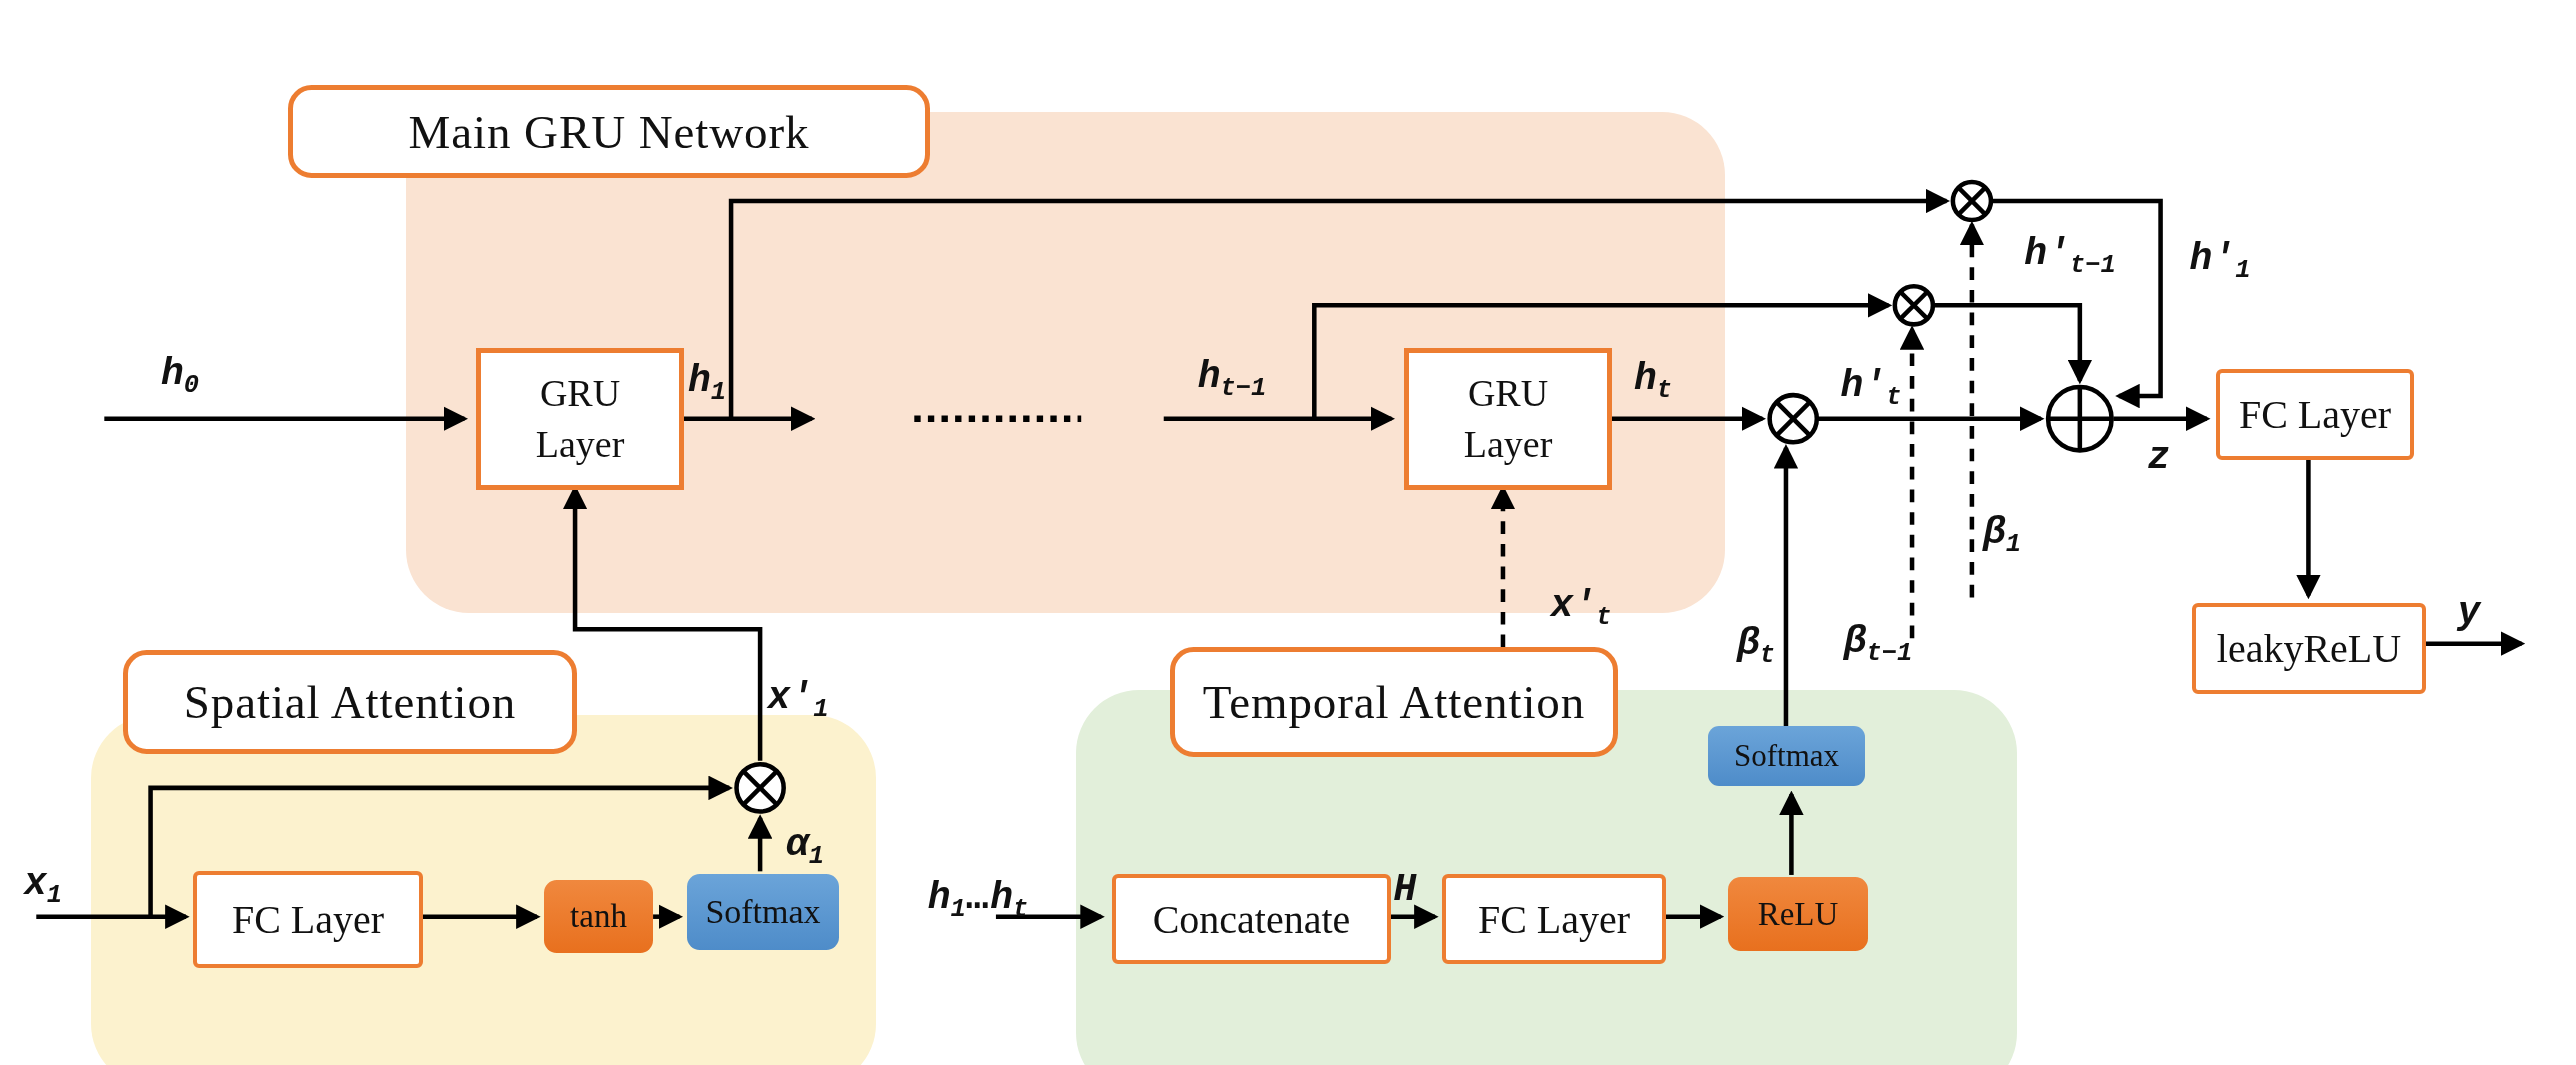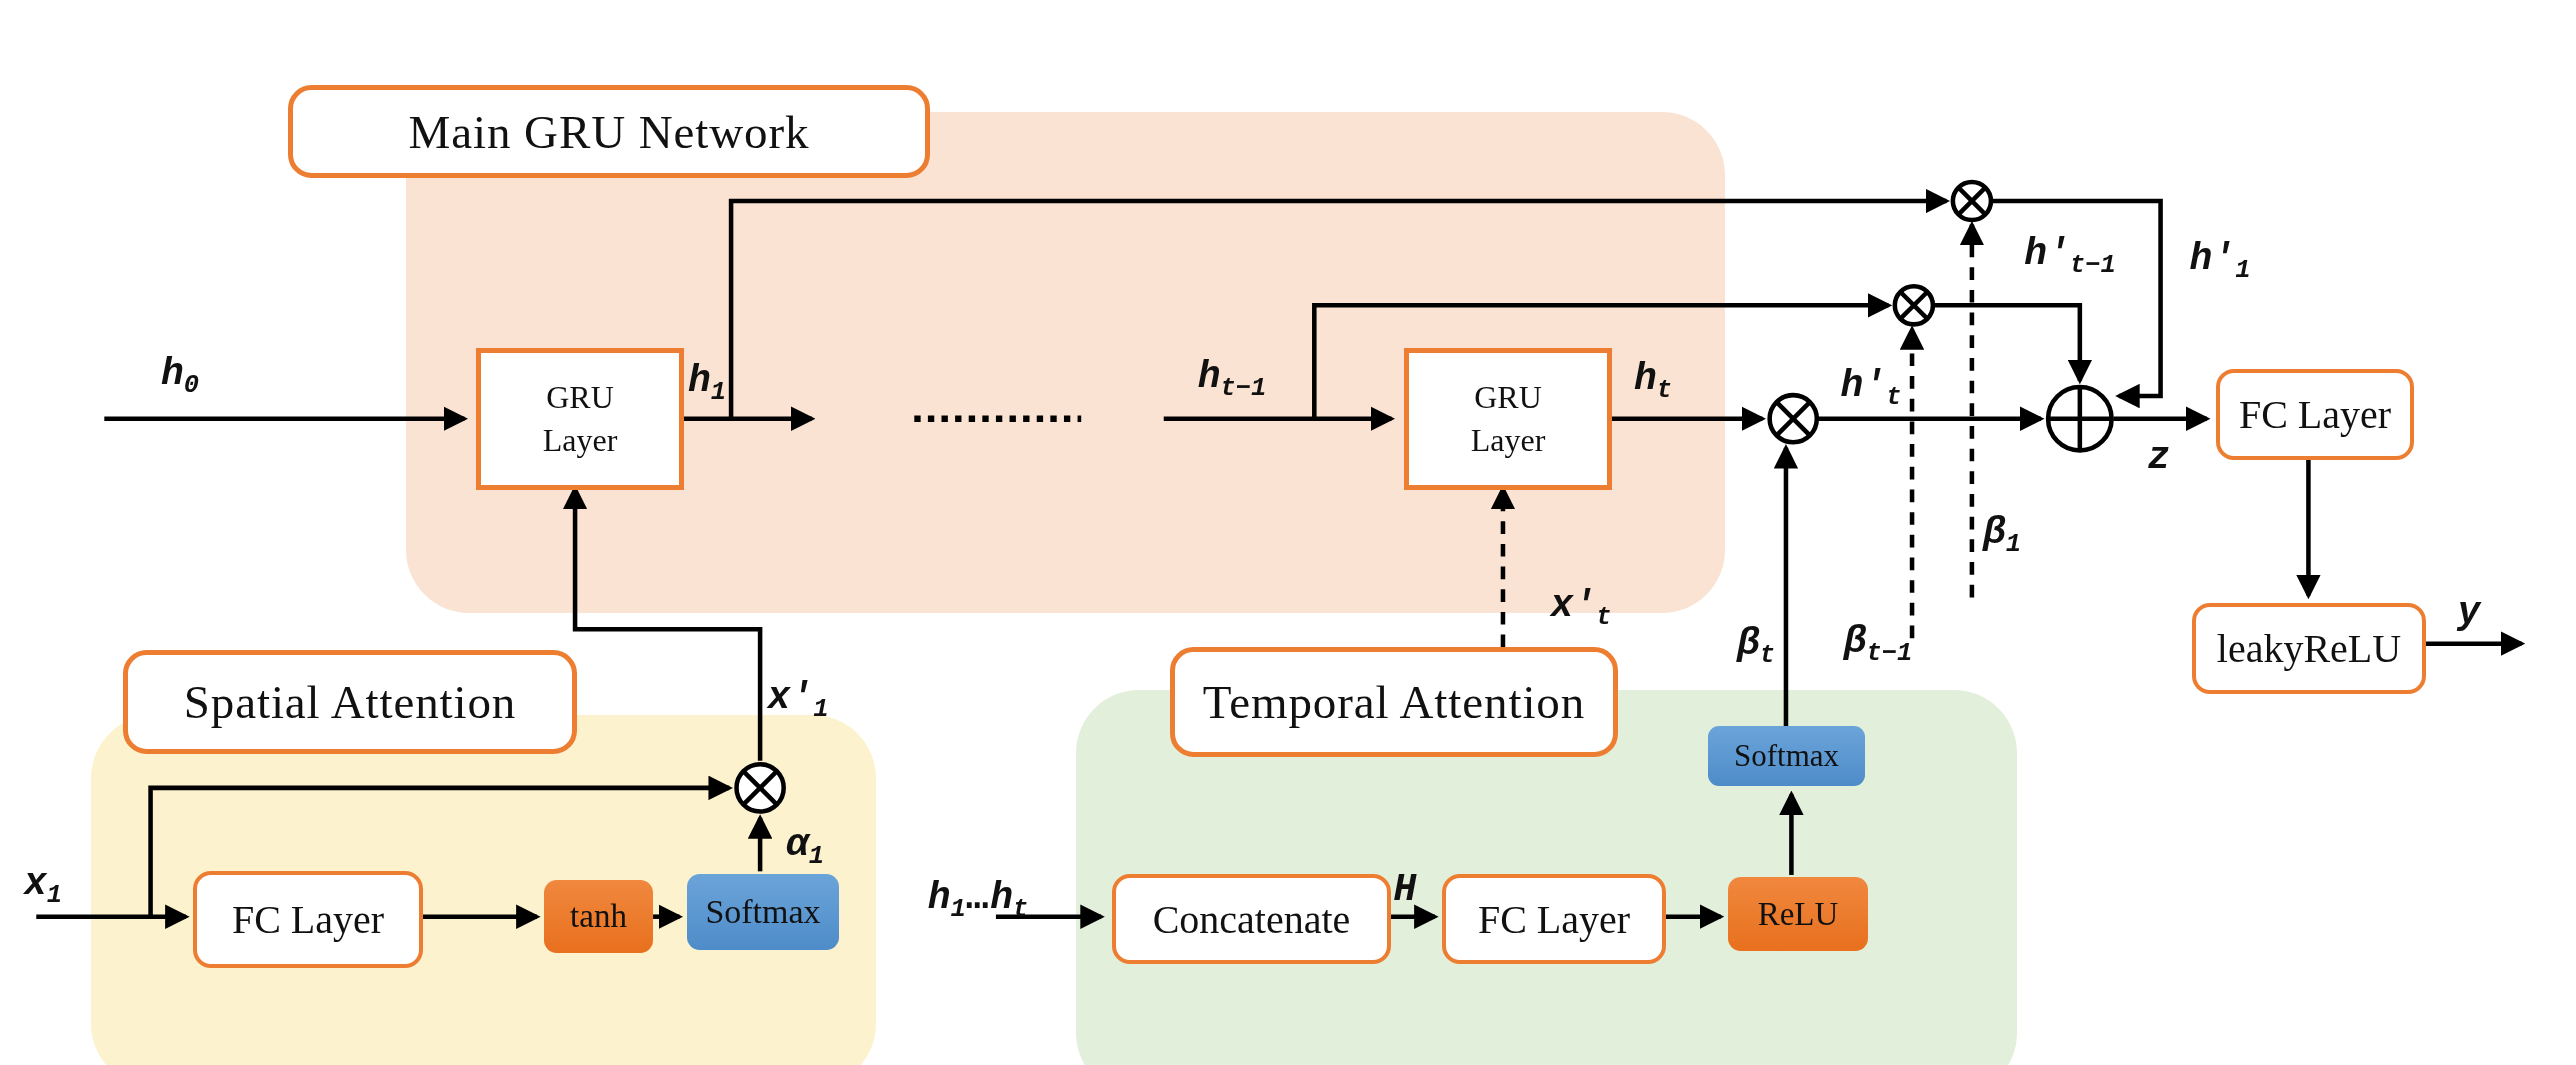--- a/index.html
+++ b/index.html
@@ -21,22 +21,22 @@
   }
   #title-main{left:288px;top:41px;width:632px;height:83px;}
   #title-spatial{left:123px;top:606px;width:444px;height:94px;}
   #title-temporal{left:1170px;top:603px;width:438px;height:100px;}
   
   .node{
     position:absolute;background:#ffffff;border:4.5px solid #ED7D31;
     display:flex;align-items:center;justify-content:center;text-align:center;
     color:#111;
   }
-  .node.square{border-width:5.4px;border-radius:0;font-size:32px;line-height:1.35;white-space:pre-line;}
-  .node.round{border-radius:18px;font-size:40px;}
+  .node.square{border-width:5.4px;border-radius:0;font-size:38px;line-height:1.35;white-space:pre-line;}
+  .node.round{border-radius:6px;font-size:40px;}
   .node.chip-orange{
     background:linear-gradient(180deg,#F0883E,#E8701E);border:none;border-radius:12.7px;
     font-size:33px;color:#111;
   }
   .node.chip-blue{
     background:linear-gradient(180deg,#6BA4D9,#4E8CC9);border:none;border-radius:12.7px;
     font-size:34px;color:#111;
   }
   #node-gru1{left:476px;top:304px;width:198px;height:132px;}
   #node-gru2{left:1404px;top:304px;width:198px;height:132px;}

